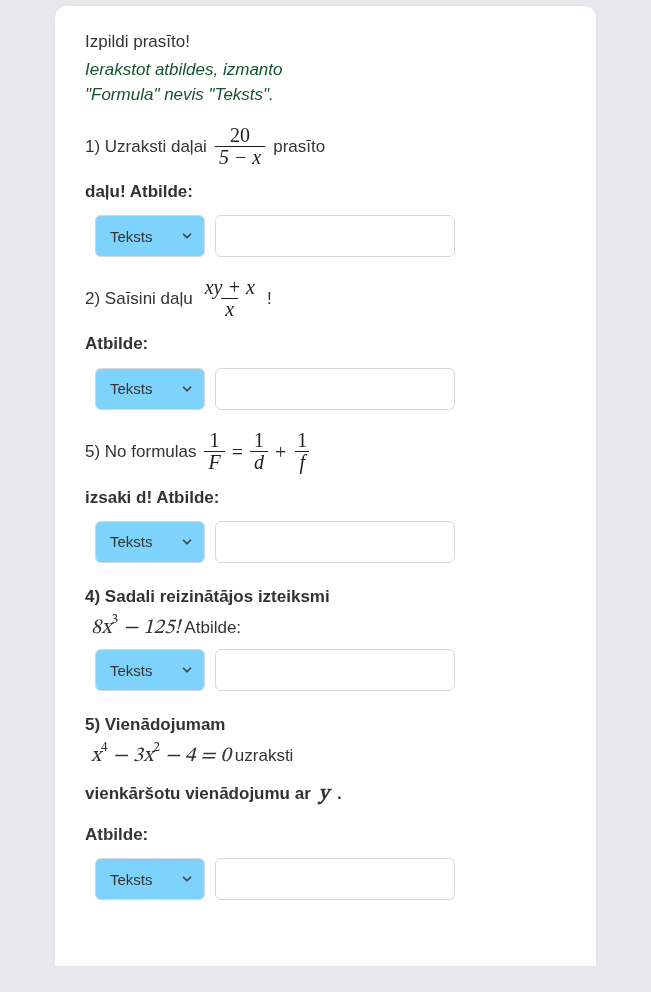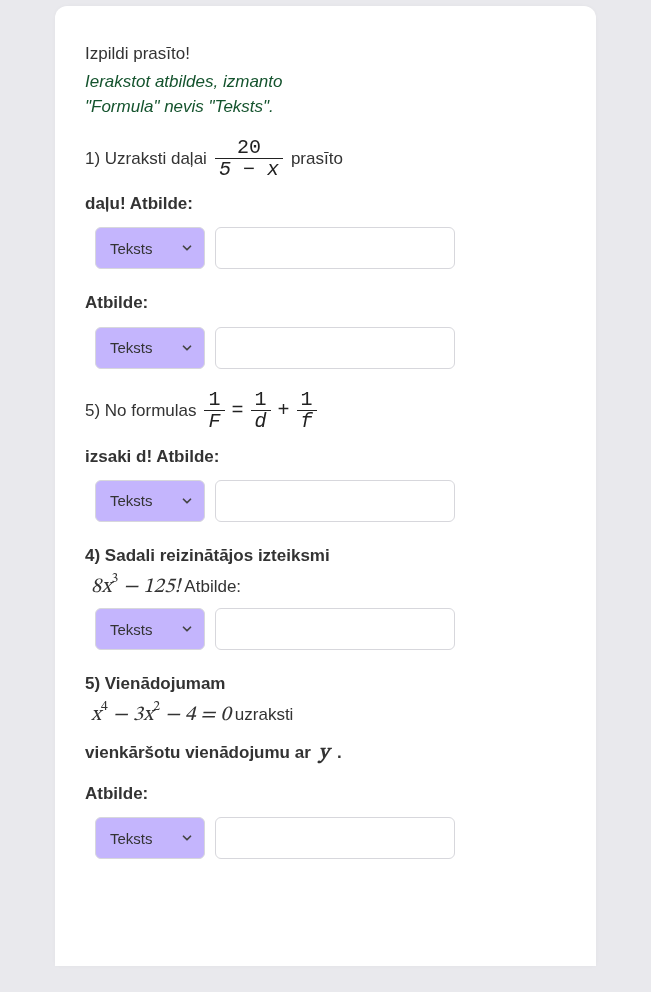--- a/index.html
+++ b/index.html
@@ -8,21 +8,21 @@
     background: #e9e9ed;
     font-family: "Helvetica Neue", Arial, sans-serif;
     font-size: 17px;
     color: #333;
     width: 651px;
   }
   .card {
     background: #fff;
     margin: 6px 55px 14px 55px;
     border-radius: 12px 12px 0 0;
-    padding: 38px 30px 20px 30px;
+    padding: 26px 30px 20px 30px;
     box-shadow: 0 0 4px rgba(0,0,0,0.03);
     min-height: 960px;
     box-sizing: border-box;
   }
   .title {
     font-weight: 500;
     margin-bottom: 6px;
   }
   .subtitle {
     color: #14532d;
@@ -33,21 +33,21 @@
   .question-line {
     margin: 6px 0 10px 0;
     display: flex;
     flex-wrap: wrap;
     align-items: center;
     gap: 6px 8px;
     line-height: 2.2;
   }
   .question-line.plain { line-height: 1.6; font-weight: bold; }
   .math {
-    font-family: Liberation Mono, monospace;
+    font-family: Liberation Serif, serif;
     font-style: italic;
     font-size: 20px;
     display: inline-flex;
     align-items: center;
     gap: 4px;
     font-weight: 400;
     color: #222;
   }
   .math .op {
     font-style: normal;
@@ -85,21 +85,21 @@
     border: 1px solid #d7d7dc;
     border-radius: 6px;
     height: 42px;
     width: 110px;
     display: flex;
     align-items: center;
     justify-content: space-between;
     padding: 0 10px 0 14px;
     font-size: 15px;
     color: #333;
-    background: #c4b5fd;
+    background: #7dd3fc;
     cursor: pointer;
     box-sizing: border-box;
   }
   .select svg { flex: none; }
   .textinput {
     border: 1px solid #d7d7dc;
     border-radius: 6px;
     height: 42px;
     width: 240px;
     background: #fff;
@@ -163,20 +163,30 @@
   <div class="answer-row">
     <div class="select">
       <span>Teksts</span>
       <svg width="14" height="14" viewBox="0 0 24 24" fill="none" stroke="#444" stroke-width="3" stroke-linecap="round" stroke-linejoin="round">
           <polyline points="6 9 12 15 18 9"></polyline>
         </svg>
     </div>
     <input class="textinput" style="">
   </div>
 
+  <div class="question-line">
+    <span class="label">2) Saīsini daļu</span>
+    <span class="math">
+      <span class="frac">
+        <span>xy + x</span>
+        <span class="den">x</span>
+      </span>
+    </span>
+    <span class="label">!</span>
+  </div>
   <div class="question-line plain">Atbilde:</div>
 
   <div class="answer-row">
     <div class="select">
       <span>Teksts</span>
       <svg width="14" height="14" viewBox="0 0 24 24" fill="none" stroke="#444" stroke-width="3" stroke-linecap="round" stroke-linejoin="round">
           <polyline points="6 9 12 15 18 9"></polyline>
         </svg>
     </div>
     <input class="textinput" style="">

